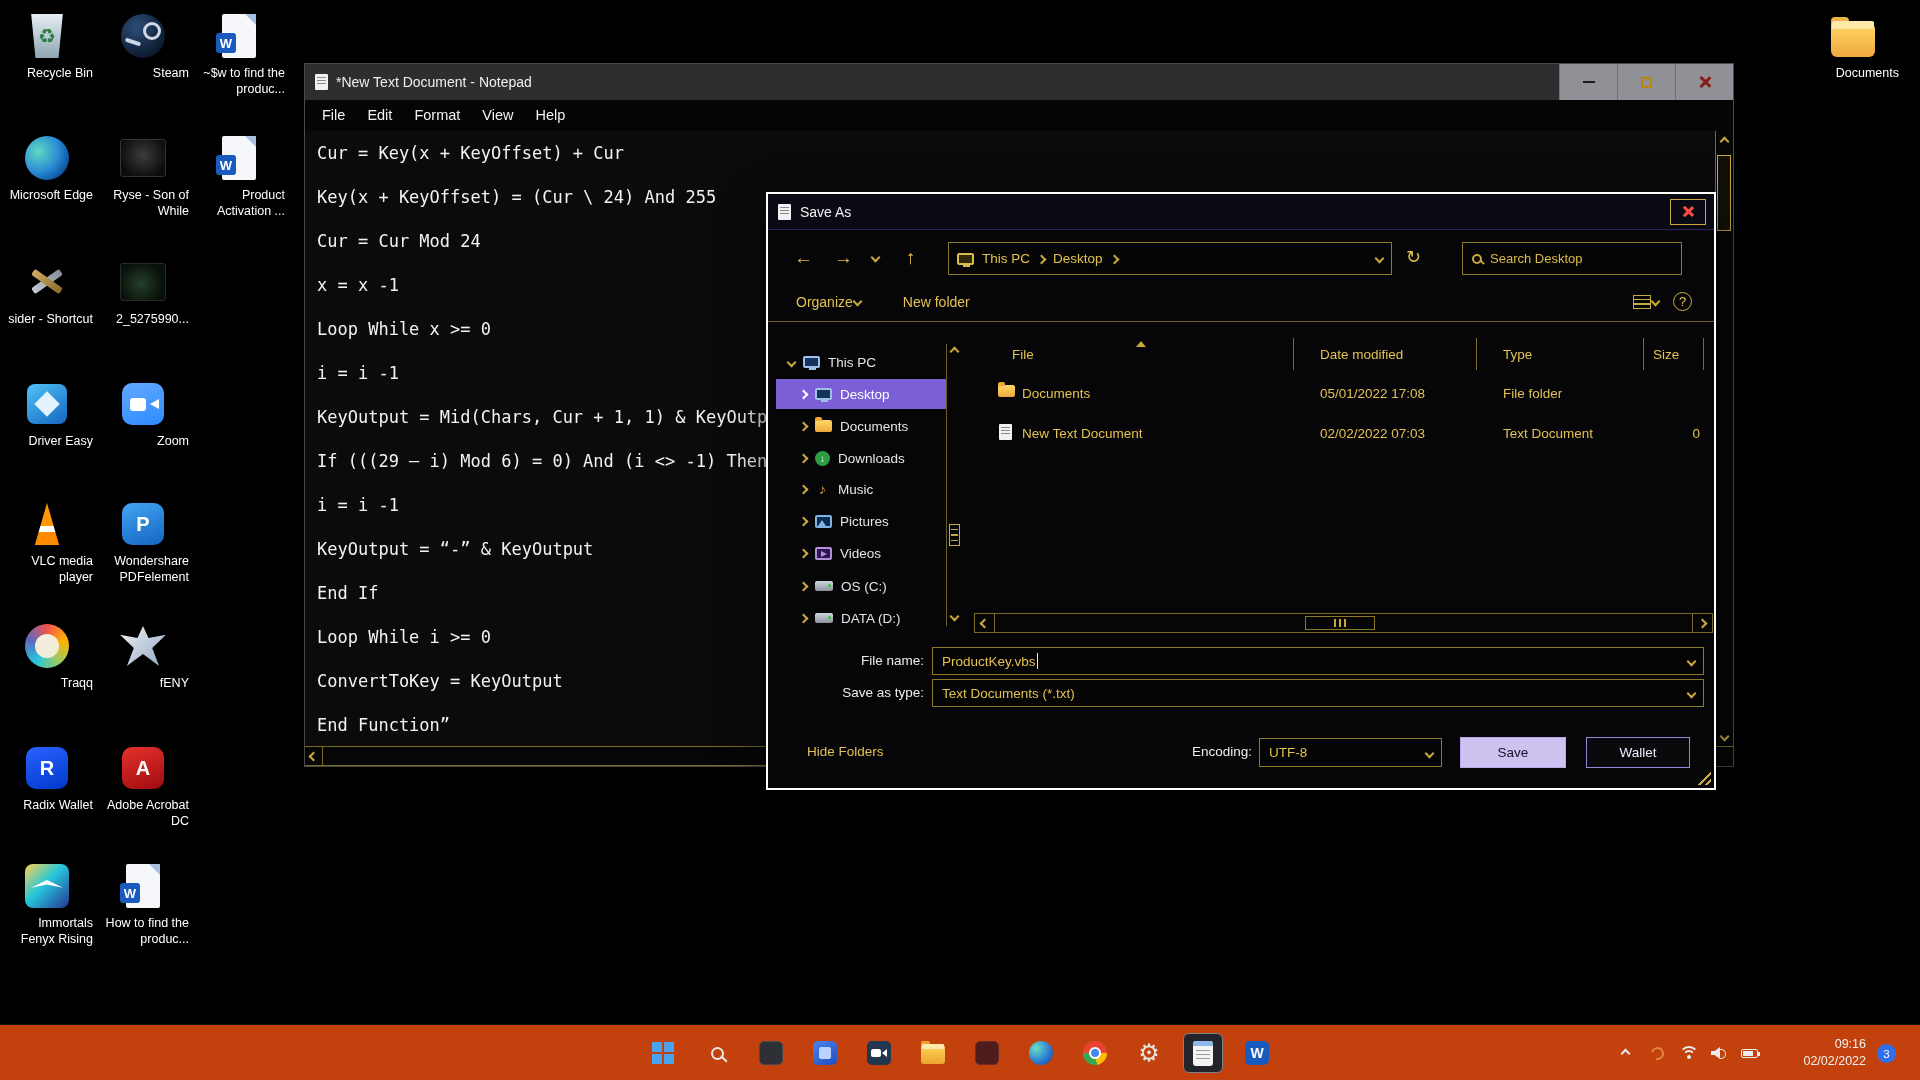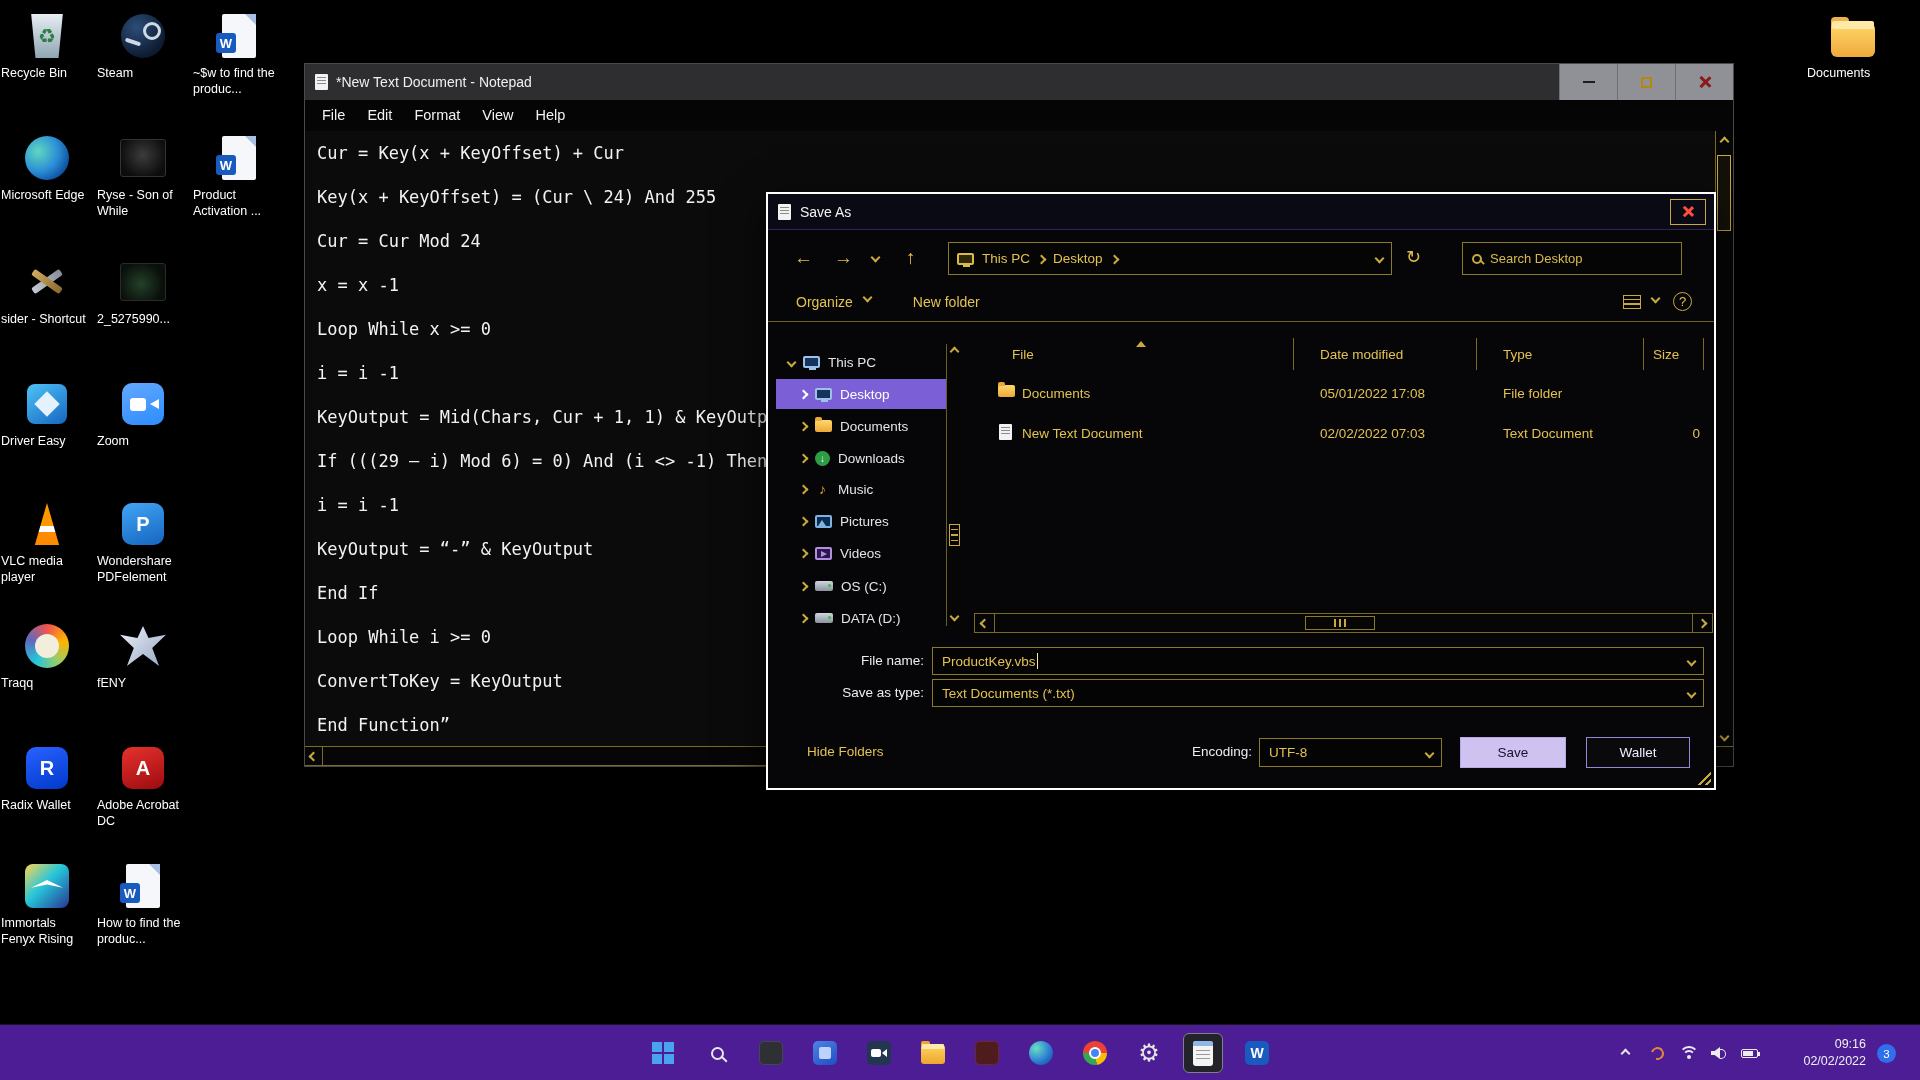--- a/index.html
+++ b/index.html
@@ -1,20 +1,20 @@
 <!DOCTYPE html>
 <html><head>
 <meta charset="utf-8">
 <style>
 *{margin:0;padding:0;box-sizing:border-box}
 html,body{width:1920px;height:1080px;overflow:hidden}
 body{background:#000;font-family:"Liberation Sans",sans-serif;color:#f0f0f0;position:relative}
 
 
-.dicon-cell{position:absolute;width:92px;text-align:left;cursor:pointer;z-index:1}
+.dicon-cell{position:absolute;width:92px;text-align:right;cursor:pointer;z-index:1}
 .dicon-art{height:52px;display:flex;align-items:center;justify-content:center;margin-bottom:4px}
 .dicon-label{font-size:12.5px;color:#fff;text-shadow:0 1px 2px #000,0 0 3px #000;line-height:1.25}
 .ia{position:relative;display:inline-block}
 .ia-recycle{width:36px;height:44px;background:linear-gradient(180deg,#e6edf2,#8fa6b2);clip-path:polygon(6% 0,94% 0,82% 100%,18% 100%)}
 .ia-recycle::after{content:"♻";position:absolute;inset:0;display:flex;align-items:center;justify-content:center;color:#2e7d46;font-size:20px;font-family:"DejaVu Sans",sans-serif}
 .ia-steam{width:44px;height:44px;border-radius:50%;background:radial-gradient(circle at 35% 30%,#2c4d78,#0d1b31 72%)}
 .ia-steam::before{content:"";position:absolute;left:22px;top:8px;width:12px;height:12px;border:3px solid #cfd8e6;border-radius:50%}
 .ia-steam::after{content:"";position:absolute;left:4px;top:26px;width:16px;height:4px;background:#cfd8e6;transform:rotate(18deg);border-radius:2px}
 .ia-worddoc{width:34px;height:44px;background:#f5f7fa;border-radius:2px}
 .ia-worddoc::before{content:"";position:absolute;right:0;top:0;width:0;height:0;border-style:solid;border-width:0 11px 11px 0;border-color:transparent #a9c0e2 transparent transparent}
@@ -110,21 +110,21 @@
 .crumbbar{position:absolute;left:180px;top:48px;width:444px;height:33px;border:1px solid #8c7a28;background:#050505;display:flex;align-items:center;gap:8px;padding:0 8px}
 .crumb{font-size:13.5px;color:#e3c252;cursor:pointer}
 .crumb-chev{margin-top:1px}
 .refresh{position:absolute;left:638px;top:52px;font-size:18px;color:#e0c04a;cursor:pointer;font-family:"DejaVu Sans",sans-serif}
 .searchbox{position:absolute;left:694px;top:48px;width:220px;height:33px;border:1px solid #8c7a28;background:#050505;display:flex;align-items:center;gap:8px;padding:0 9px}
 .mag{width:10px;height:10px;border:2px solid #c9a93c;border-radius:50%;position:relative;flex:0 0 auto}
 .mag::after{content:"";position:absolute;width:6px;height:2px;background:#c9a93c;transform:rotate(45deg);right:-5px;bottom:-1px}
 .searchbox input{background:transparent;border:none;outline:none;color:#e3c252;font-size:13px;width:170px;font-family:"Liberation Sans",sans-serif}
 .searchbox input::placeholder{color:#e3c252;opacity:.95}
 .dlg-toolbar{position:absolute;left:0;top:88px;right:0;height:40px;border-bottom:1px solid #6b5e23;display:flex;align-items:center}
-.tool-btn{font-size:14px;color:#e3c252;cursor:pointer;display:flex;align-items:flex-start;gap:11px}
+.tool-btn{font-size:14px;color:#e3c252;cursor:pointer;display:flex;align-items:center;gap:1px}
 .view-ic{width:18px;height:14px;border:1.5px solid #c9a93c;background:repeating-linear-gradient(180deg,transparent 0 3px,#c9a93c 3px 4.5px)}
 .help-ic{width:19px;height:19px;border:1.5px solid #c9a93c;border-radius:50%;color:#e3c252;font-size:13px;display:flex;align-items:center;justify-content:center;cursor:pointer}
 
 .tree{position:absolute;left:8px;top:140px;width:170px;height:300px}
 .tree-row{position:absolute;left:0;width:170px;height:30px;display:flex;align-items:center;gap:8px;font-size:13.5px;color:#e4e4e4;cursor:pointer;padding-left:24px}
 .tree-row.root{padding-left:12px}
 .tree-row.sel{background:#7a5fd6;color:#fff}
 .tree-row.sel .chev{border-color:#fff}
 .tree-label{white-space:nowrap}
 .sb-scroll{position:absolute;left:178px;top:150px;width:16px;height:282px;border-left:1px solid #6b5e23;background:#060606}
@@ -144,21 +144,21 @@
 .fld-box{position:absolute;left:164px;width:772px;height:28px;border:1px solid #8c7a28;background:#040404;display:flex;align-items:center;padding:0 26px 0 9px;font-size:13.5px;color:#e3c252;cursor:text}
 .fld-chev{position:absolute;right:8px;top:10px}
 .caret{display:inline-block;width:1.5px;height:16px;background:#ffe9a0;margin-left:1px;vertical-align:-3px}
 .hide-folders{position:absolute;left:39px;top:550px;font-size:13.5px;color:#e3c252;cursor:pointer}
 .enc-box{position:absolute;left:491px;top:544px;width:183px;height:29px;border:1px solid #8c7a28;background:#040404;display:flex;align-items:center;padding:0 26px 0 9px;font-size:13.5px;color:#e3c252;cursor:pointer}
 .btn-save{position:absolute;left:692px;top:543px;width:106px;height:31px;background:#cfc2f0;color:#17102e;font-size:13.5px;display:flex;align-items:center;justify-content:center;border:1px solid #b7a8e6;cursor:pointer}
 .btn-cancel{position:absolute;left:818px;top:543px;width:104px;height:31px;background:#0a0a0c;color:#f0ecff;font-size:13.5px;display:flex;align-items:center;justify-content:center;border:1px solid #9287d8;cursor:pointer}
 .grip{position:absolute;right:3px;bottom:3px;width:16px;height:16px;background:repeating-linear-gradient(135deg,transparent 0 3px,#c9a93c 3px 5px);clip-path:polygon(100% 0,100% 100%,0 100%);cursor:nwse-resize}
 
 
-.taskbar{position:absolute;left:0;bottom:0;width:1920px;height:56px;background:#4c1d95;border-top:1px solid #17171a;z-index:5}
+.taskbar{position:absolute;left:0;bottom:0;width:1920px;height:56px;background:#c2410c;border-top:1px solid #17171a;z-index:5}
 .tb-center{position:absolute;left:50%;top:8px;transform:translateX(-50%);display:flex;gap:14px}
 .tb-item{width:40px;height:40px;border-radius:6px;display:flex;align-items:center;justify-content:center;cursor:pointer}
 .tb-item.active{border:1px solid #7d828a;background:#22242a}
 .tbi{position:relative;display:block}
 .tbi-win{width:22px;height:22px;background:linear-gradient(#4aa3f0,#4aa3f0) left top,linear-gradient(#4aa3f0,#4aa3f0) right top,linear-gradient(#4aa3f0,#4aa3f0) left bottom,linear-gradient(#4aa3f0,#4aa3f0) right bottom;background-size:10px 10px;background-repeat:no-repeat}
 .tbi-search{width:13px;height:13px;border:2px solid #e8e8e8;border-radius:50%}
 .tbi-search::after{content:"";position:absolute;width:8px;height:2px;background:#e8e8e8;transform:rotate(45deg);right:-6px;bottom:-2px}
 .tbi-darksq{width:24px;height:24px;border-radius:5px;background:#2e3036;border:1px solid #46484f}
 .tbi-bluesq{width:24px;height:24px;border-radius:5px;background:linear-gradient(145deg,#4f83e8,#1f4dc0)}
 .tbi-bluesq::after{content:"";position:absolute;inset:6px;background:#bcd2ff;border-radius:2px}

